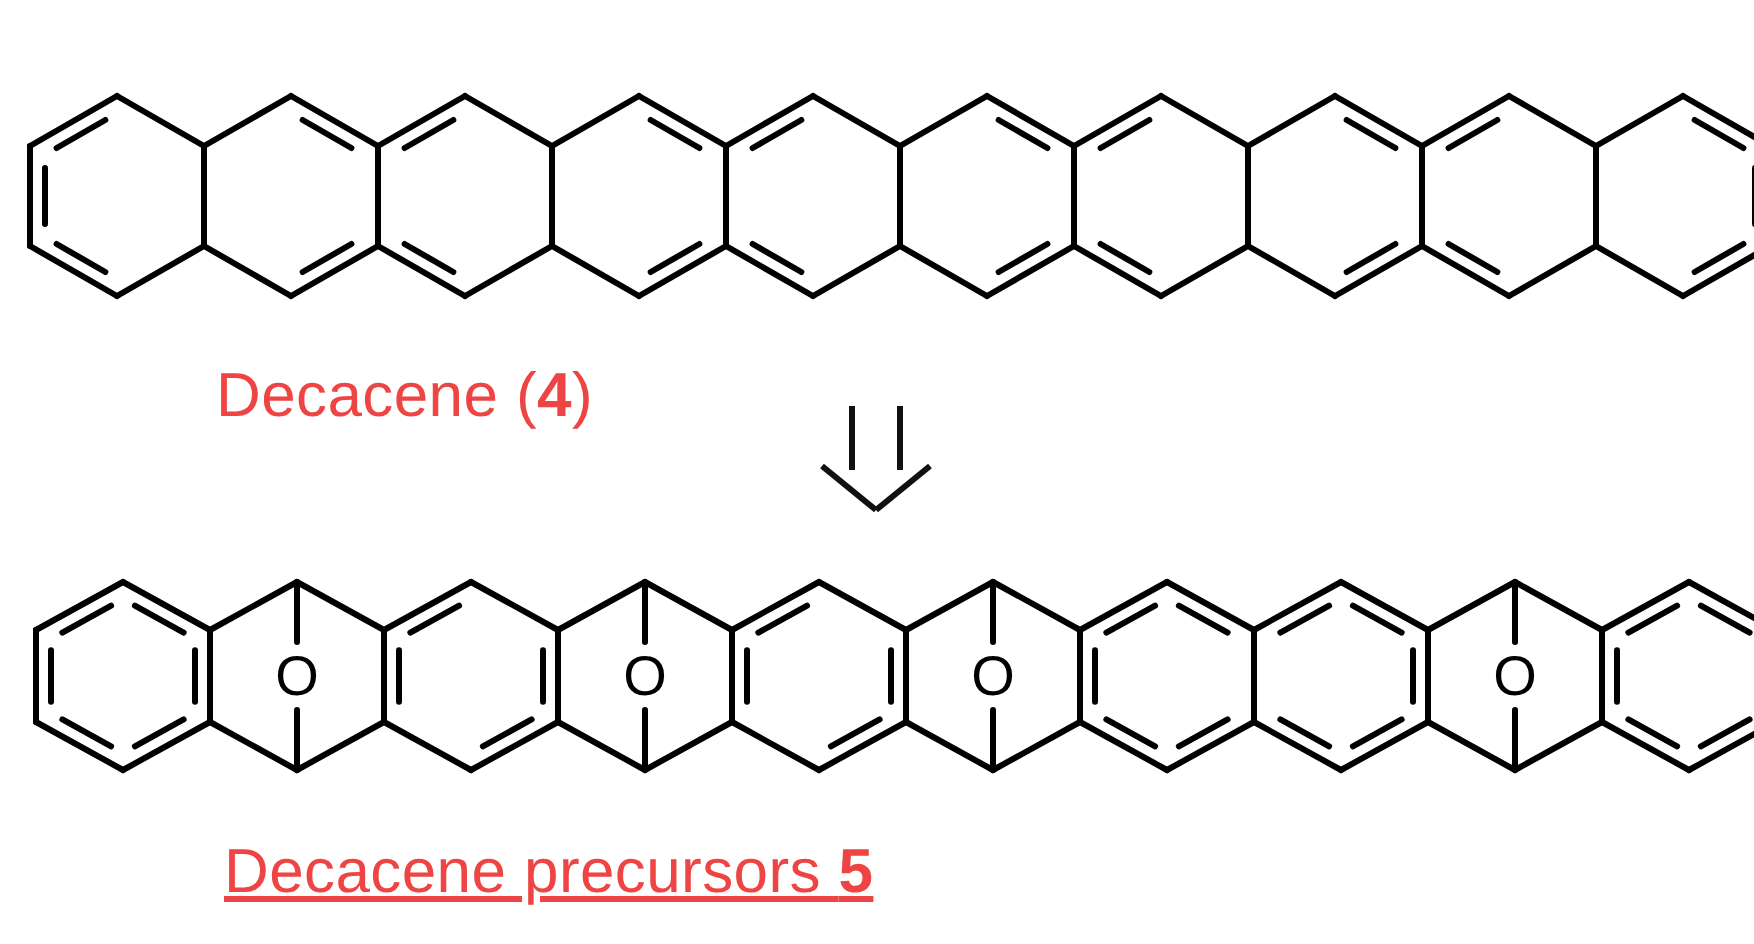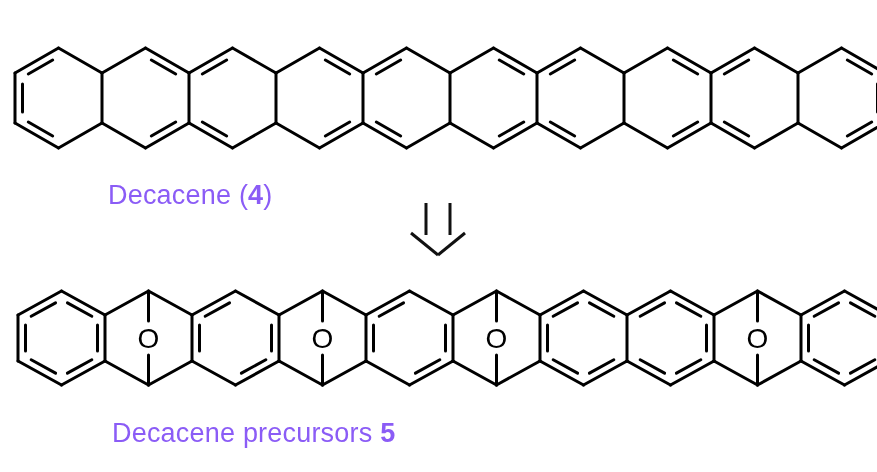--- a/index.html
+++ b/index.html
@@ -17,37 +17,38 @@
   }
   #scheme-root {
     position: absolute;
     left: 0;
     top: 0;
     width: 877px;
     height: 472px;
   }
   .caption {
     position: absolute;
-    font-size: 27px;
+    font-size: 31px;
     font-weight: 400;
-    color: #8b5cf6;
+    color: #ef4444;
     white-space: nowrap;
     letter-spacing: 0.2px;
     line-height: 1;
   }
   .caption b {
     font-weight: 700;
   }
   #caption-decacene {
     left: 108px;
     top: 182px;
   }
   #caption-precursors {
     left: 112px;
     top: 420px;
+    text-decoration: underline;
   }
   svg { display: block; }
 </style>
 </head>
 <body>
 
 <svg id="scheme-root" viewBox="0 0 877 472" width="877" height="472" xmlns="http://www.w3.org/2000/svg">
     <g>
       <line x1="15" y1="73" x2="15" y2="123" stroke="#000000" stroke-width="3" stroke-linecap="round"></line>
       <line x1="102" y1="73" x2="102" y2="123" stroke="#000000" stroke-width="3" stroke-linecap="round"></line>

